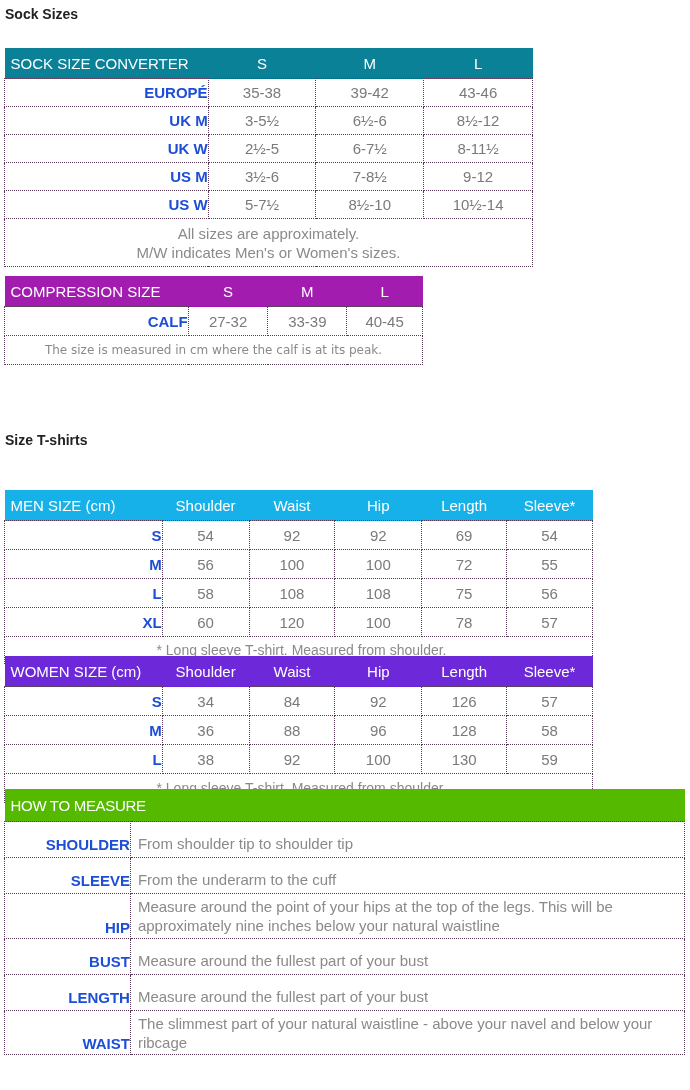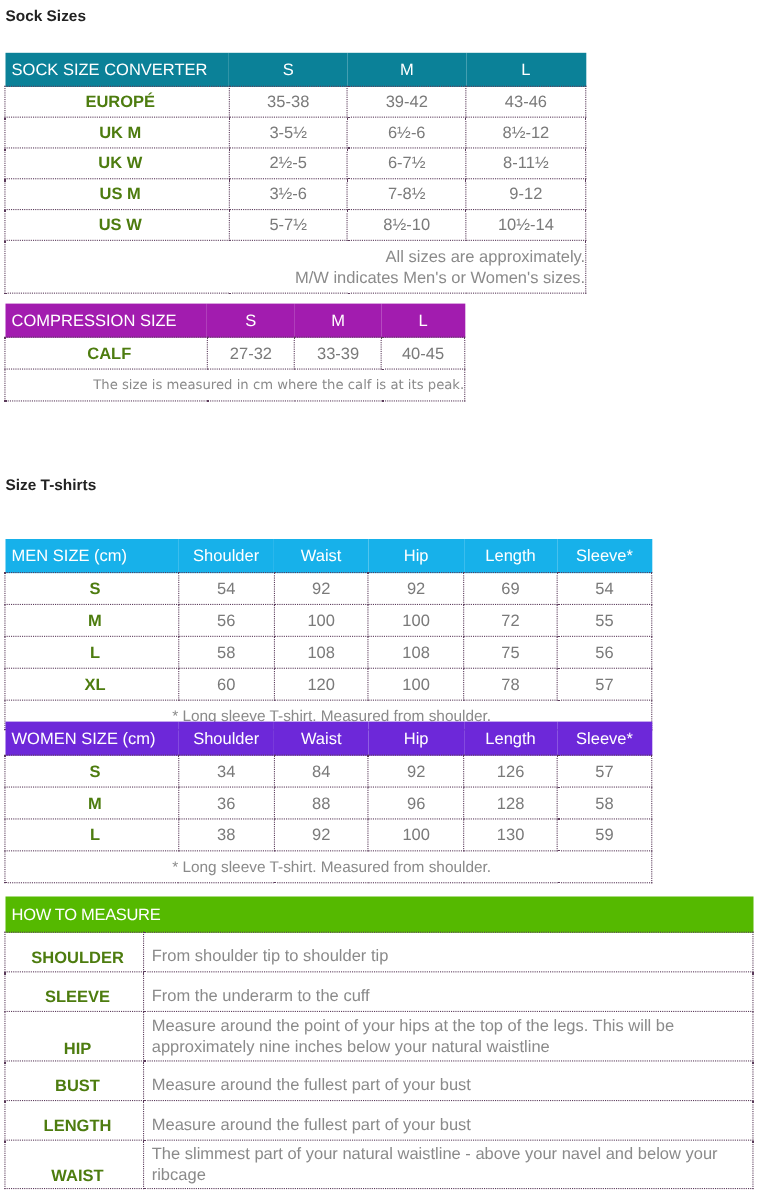--- a/index.html
+++ b/index.html
@@ -2,22 +2,22 @@
 <html><head>
 <meta charset="utf-8">
 <style>
   html, body { margin: 0; padding: 0; background: #ffffff; }
   body { width: 690px; height: 1090px; position: relative; font-family: "Liberation Sans", sans-serif; color: #777; overflow: hidden; }
   .title { position: absolute; left: 5px; font-size: 14px; font-weight: bold; color: #222; }
   table { position: absolute; border-collapse: collapse; font-family: "Liberation Sans", sans-serif; }
   th { color: #fff; font-weight: normal; font-size: 15px; text-align: center; padding: 0; height: 30px; }
   th.first { text-align: left; padding-left: 6px; }
   td { border: 1px dotted #5a3a5a; font-size: 15px; color: #7a7a7a; text-align: center; padding: 0; }
-  td.lbl { text-align: center; padding-left: 6px; font-weight: bold; color: #4d7c0f; }
-  td.note { font-size: 14px; color: #8a8a8a; text-align: right; }
+  td.lbl { text-align: right; padding-left: 6px; font-weight: bold; color: #1d4ed8; }
+  td.note { font-size: 14px; color: #8a8a8a; }
   td.note.left { text-align: center; padding-left: 6px; }
   td.desc { text-align: left; padding-left: 7px; font-size: 15px; color: #8a8a8a; line-height: 19px; }
   .teal th { background: #0b8198; }
   .orange th { background: #a21caf; }
   .blue th { background: #17b1ea; }
   .pink th { background: #6d28d9; }
   .green th { background: #55b900; }
 </style>
 </head>
 <body>
@@ -202,21 +202,21 @@
     <td>100</td>
     <td>130</td>
     <td>59</td>
   </tr>
   <tr style="height:29px">
     <td colspan="6" class="note left">* Long sleeve T-shirt. Measured from shoulder.</td>
   </tr>
 </tbody>
   </table>
 
-<table class="green" style="left:4px; top:815px; width:681px;">
+<table class="green" style="left:4px; top:789px; width:681px;">
   <colgroup>
       <col style="width:126px">
       <col style="width:555px">
     </colgroup>
   <tbody>
       <tr>
     <th colspan="2" class="first" style="height:32px; letter-spacing:-0.3px;">HOW TO MEASURE</th>
   </tr>
   <tr style="height:36px">
     <td class="lbl" style="vertical-align:bottom; padding-bottom:4px;">SHOULDER</td>

